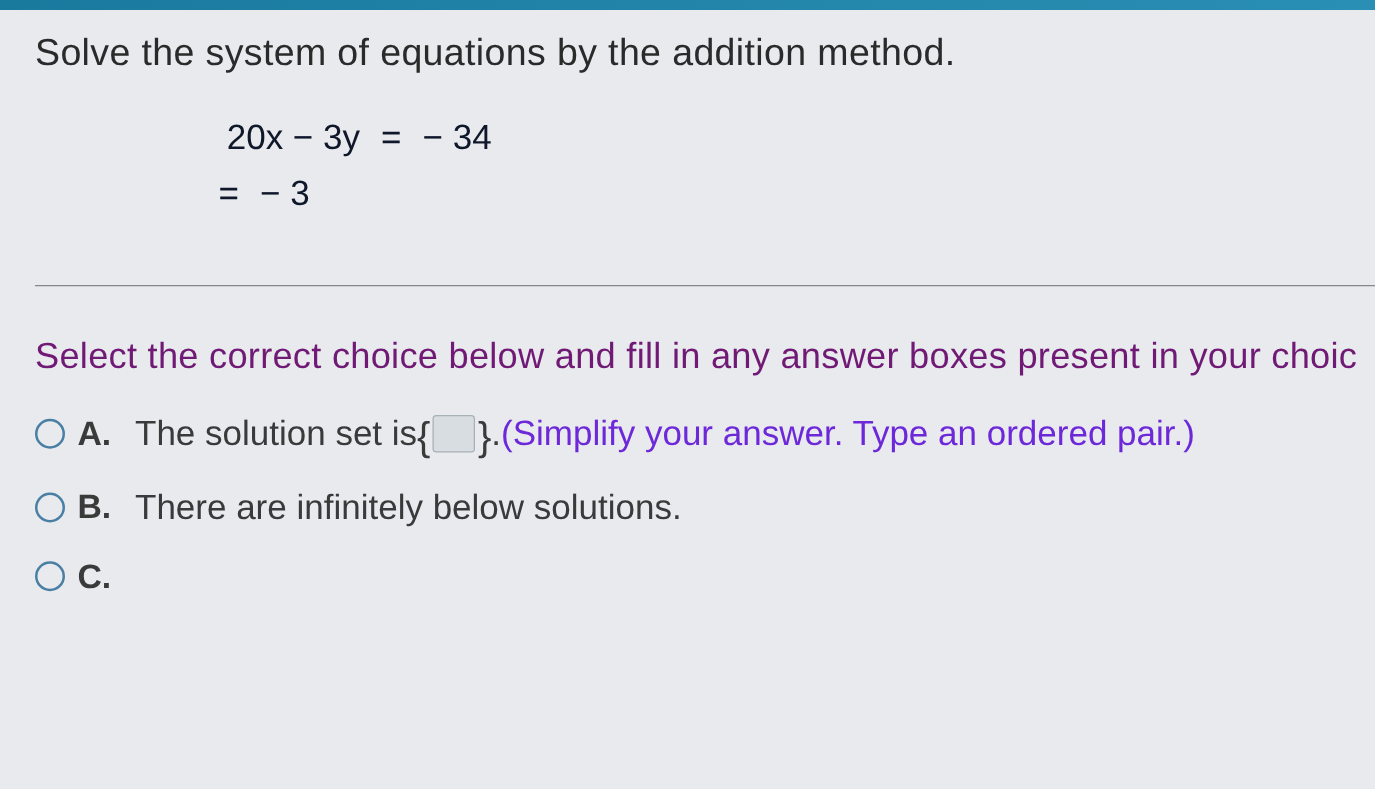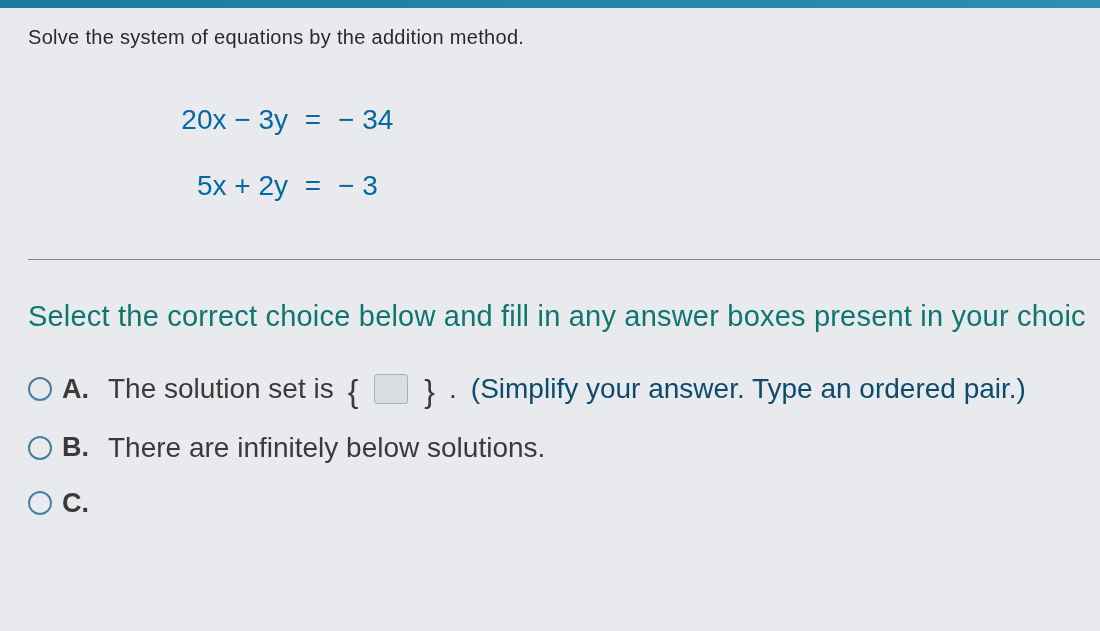--- a/index.html
+++ b/index.html
@@ -17,64 +17,63 @@
     }
     .top-bar {
       height: 8px;
       background: linear-gradient(to right, #1a7a9e, #2a8fb5);
       width: 100%;
     }
     .content {
       padding: 18px 0 0 28px;
     }
     .question-prompt {
-      font-size: 20px;
+      font-size: 30px;
       color: #2a2a2a;
       margin-bottom: 28px;
       letter-spacing: 0.3px;
     }
     .equation-block {
       margin-left: 130px;
       margin-bottom: 50px;
     }
     .equation {
       font-size: 28px;
-      color: #0369a1;
+      color: #0f172a;
       line-height: 1.6;
       font-family: Arial, sans-serif;
     }
     .eq-row {
       display: flex;
       align-items: baseline;
     }
     .eq-left {
       text-align: right;
       width: 130px;
       display: inline-block;
     }
     .eq-eq {
       width: 50px;
       text-align: center;
       display: inline-block;
     }
     .eq-right {
       text-align: right;
       display: inline-block;
-      margin-top: 21px;
     }
     .divider {
       border: none;
       border-top: 1px solid #888;
       margin: 0 0 40px 0;
       width: 100%;
     }
     .instruction {
       font-size: 29px;
-      color: #0f766e;
-      margin-bottom: 38px;
+      color: #701a75;
+      margin-bottom: 27px;
       letter-spacing: 0.2px;
     }
     .choices {
       display: flex;
       flex-direction: column;
       gap: 24px;
     }
     .choice-row {
       display: flex;
       align-items: center;
@@ -93,35 +92,35 @@
       font-size: 27px;
       color: #3a3a3a;
       font-weight: bold;
       width: 36px;
     }
     .choice-text {
       font-size: 28px;
       color: #3a3a3a;
       display: flex;
       align-items: center;
-      gap: 14px;
+      gap: 0;
       flex-wrap: wrap;
     }
     .answer-box {
       background: #d8dde2;
       border: 1px solid #a8b0b8;
       border-radius: 3px;
       width: 34px;
       height: 30px;
       display: inline-block;
       margin: 0 2px;
       cursor: text;
     }
     .hint-text {
-      color: #0c4a6e;
+      color: #6d28d9;
     }
     .brace {
       font-size: 32px;
       position: relative;
       top: 2px;
     }
   </style>
 </head>
 <body>
 
@@ -131,21 +130,20 @@
 
   <div class="question-prompt">Solve the system of equations by the addition method.</div>
 
   <div class="equation-block">
     <div class="equation eq-row">
       <span class="eq-left">20x − 3y</span>
       <span class="eq-eq">=</span>
       <span class="eq-right">− 34</span>
     </div>
     <div class="equation eq-row">
-      <span class="eq-left">5x + 2y</span>
       <span class="eq-eq">=</span>
       <span class="eq-right">− 3</span>
     </div>
   </div>
 
   <hr class="divider">
 
   <div class="instruction">Select the correct choice below and fill in any answer boxes present in your choic</div>
 
   <div class="choices">

